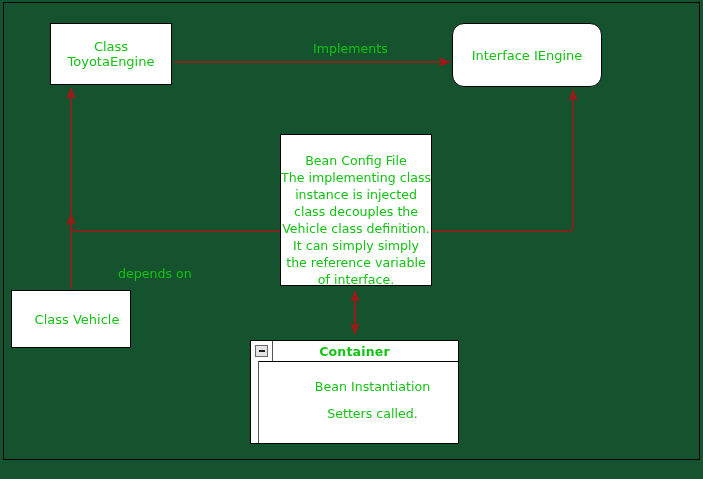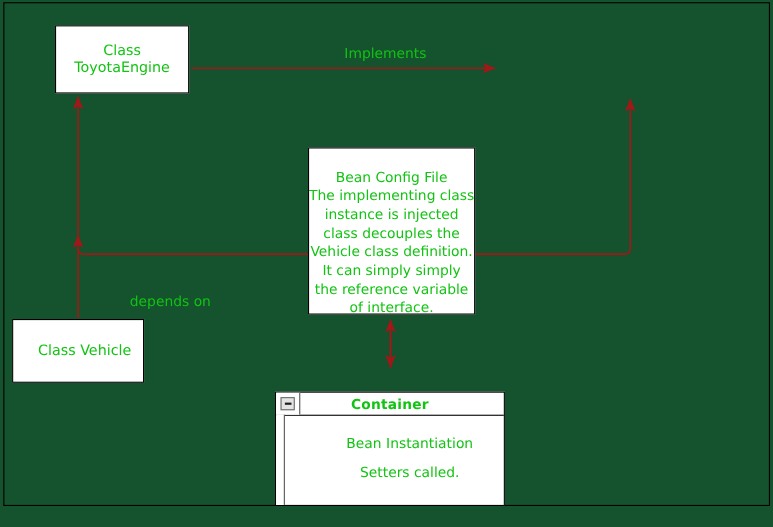--- a/index.html
+++ b/index.html
@@ -75,21 +75,21 @@
   .bean-line {
     display: block;
     color: #13c313;
     font-size: 12.6px;
     line-height: 17px;
     text-align: center;
     white-space: nowrap;
   }
   #node-container {
     left: 250px;
-    top: 356px;
+    top: 340px;
     width: 209px;
     height: 104px;
     display: block;
     padding: 0;
     background: #ffffff;
   }
   #container-header {
     position: relative;
     height: 20px;
     border-bottom: 1.5px solid #000000;
@@ -190,20 +190,23 @@
     <path d="M432,231 L568,231 Q573,231 573,226 L573,90" fill="none" stroke="#a01818" stroke-width="1.5" marker-end="url(#arrow-red)"></path>
 
     <line x1="355" y1="291" x2="355" y2="334" stroke="#a01818" stroke-width="1.5" marker-end="url(#arrow-red)"></line>
     <line x1="355" y1="334" x2="355" y2="291" stroke="#a01818" stroke-width="1.5" marker-end="url(#arrow-red)"></line>
   </svg>
 
   <div class="node" id="node-toyota-engine">
     <span>Class ToyotaEngine</span>
   </div>
 
+  <div class="node" id="node-interface-iengine">
+    <span>Interface IEngine</span>
+  </div>
 
   <div class="node" id="node-class-vehicle">
     <span>Class Vehicle</span>
   </div>
 
   <div class="node" id="node-bean-config">
     <span class="bean-line">Bean Config File</span>
     <span class="bean-line">The implementing class</span>
     <span class="bean-line">instance is injected</span>
     <span class="bean-line">class decouples the</span>

